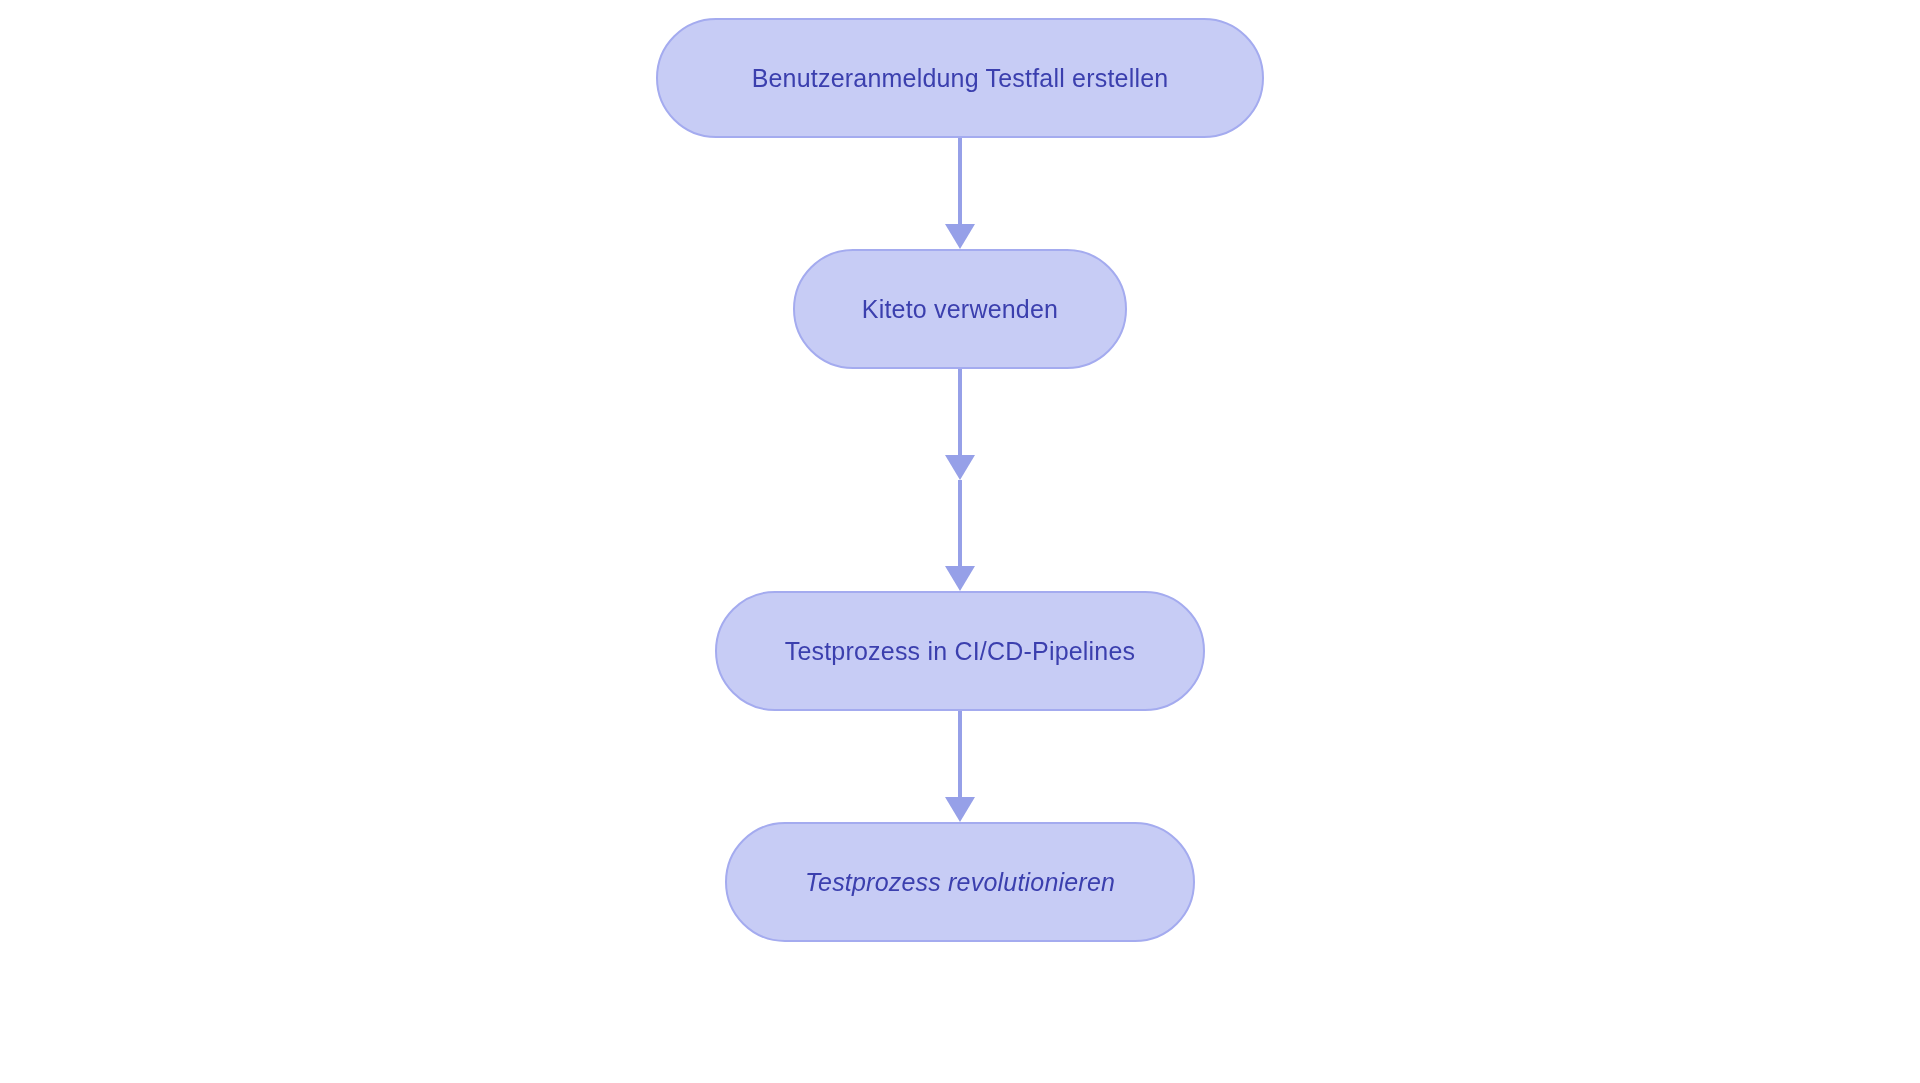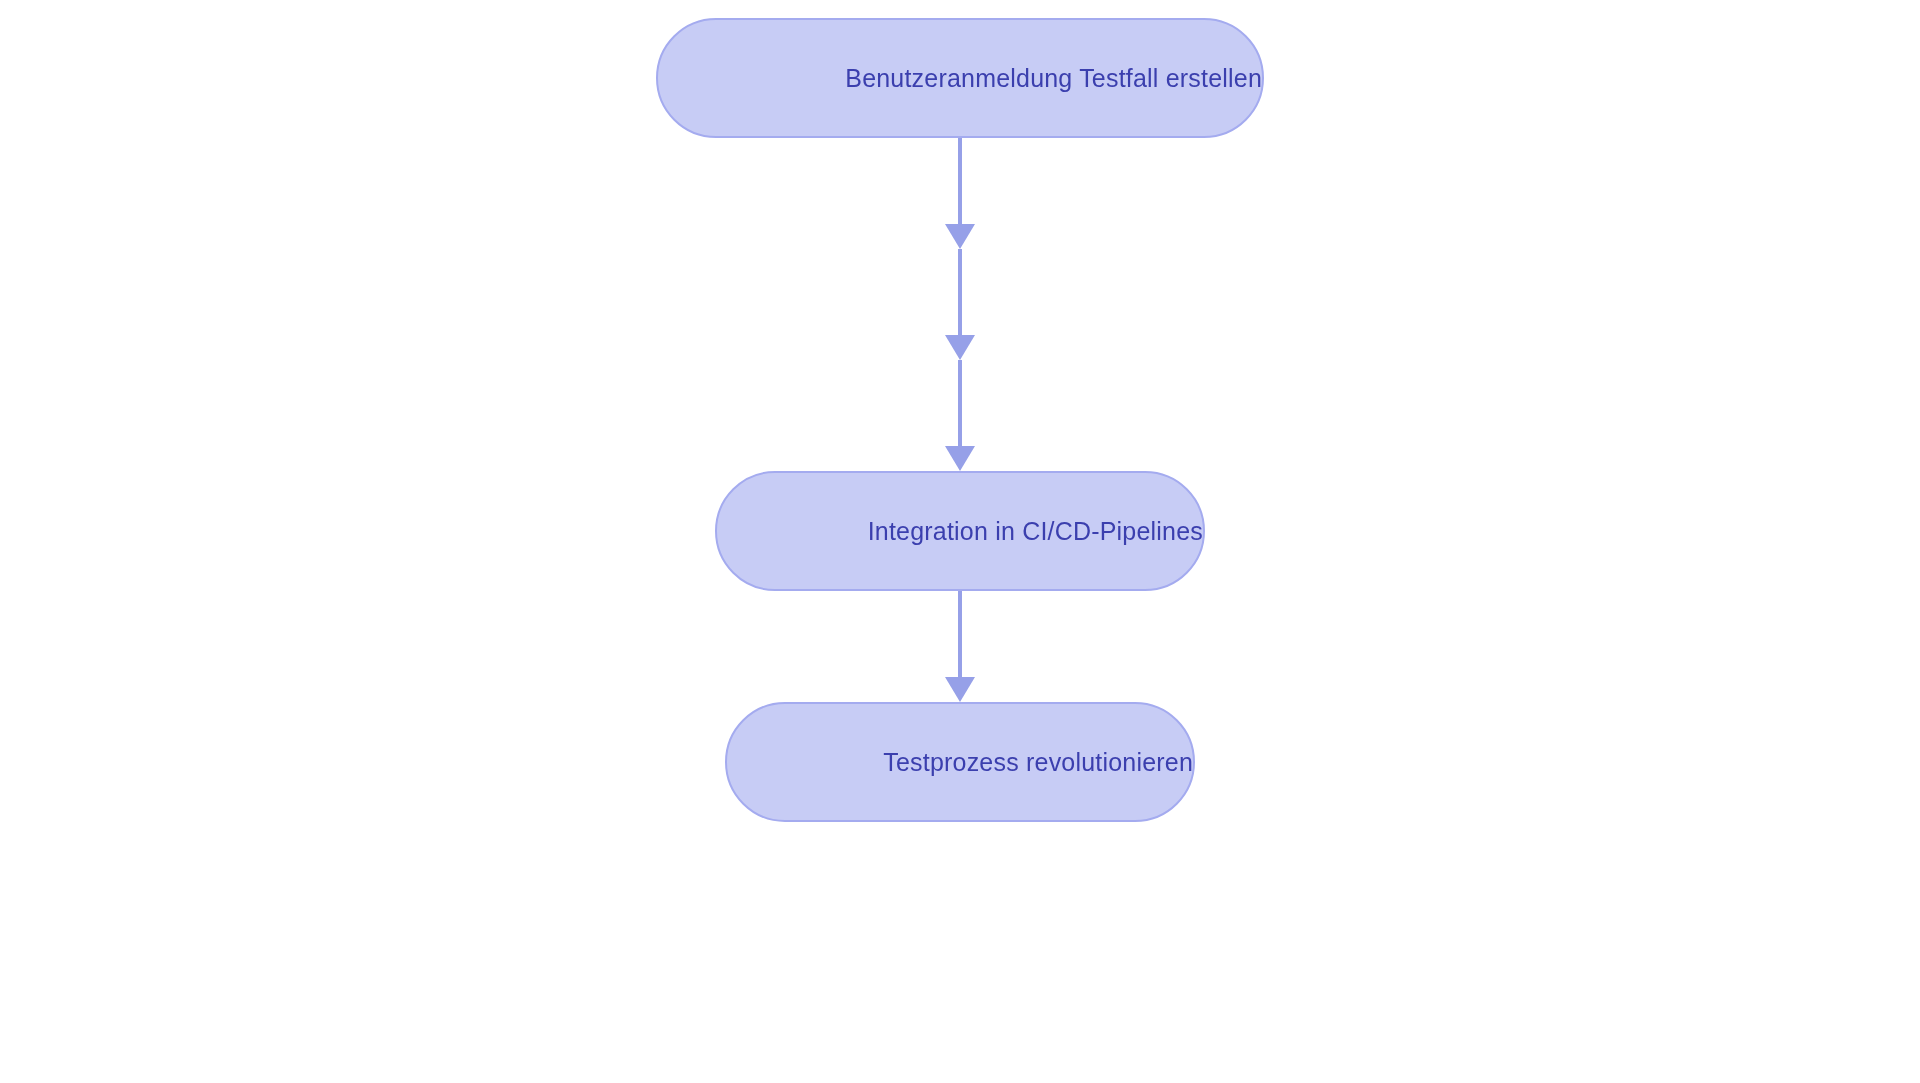--- a/index.html
+++ b/index.html
@@ -28,31 +28,31 @@
     background: var(--bg);
   }
   .node {
     height: 120px;
     border: 2px solid var(--node-border);
     border-radius: 60px;
     background: var(--node-fill);
     color: var(--node-text);
     display: flex;
     align-items: center;
-    justify-content: flex-end;
+    justify-content: center;
     font-size: 25px;
     letter-spacing: 0.2px;
     white-space: nowrap;
     flex: 0 0 auto;
   }
   .node.n1 { width: 608px; }
   .node.n2 { width: 334px; }
   .node.n3 { width: 460px; }
   .node.n4 { width: 490px; }
-  .node.n5 { width: 470px; }
+  .node.n5 { width: 470px; font-style: italic; }
   .arrow {
     height: 111px;
     flex: 0 0 auto;
     display: flex;
     flex-direction: column;
     align-items: center;
   }
   .arrow-line {
     width: 4px;
     flex: 1 1 auto;
@@ -73,34 +73,37 @@
 
   <div class="node n1">
     <span>Benutzeranmeldung Testfall erstellen</span>
   </div>
 
   <div class="arrow">
     <div class="arrow-line"></div>
     <div class="arrow-head"></div>
   </div>
 
+  <div class="node n2">
+    <span>Kiteto verwenden</span>
+  </div>
 
   <div class="arrow">
     <div class="arrow-line"></div>
     <div class="arrow-head"></div>
   </div>
 
 
   <div class="arrow">
     <div class="arrow-line"></div>
     <div class="arrow-head"></div>
   </div>
 
   <div class="node n4">
-    <span>Integration in CI/CD-Pipelines</span>
+    <span>Testprozess in CI/CD-Pipelines</span>
   </div>
 
   <div class="arrow">
     <div class="arrow-line"></div>
     <div class="arrow-head"></div>
   </div>
 
   <div class="node n5">
     <span>Testprozess revolutionieren</span>
   </div>

